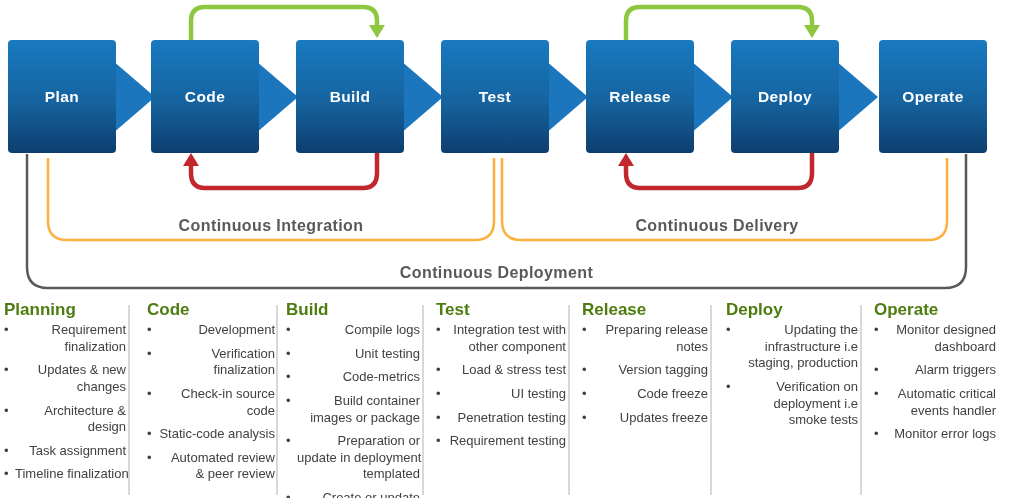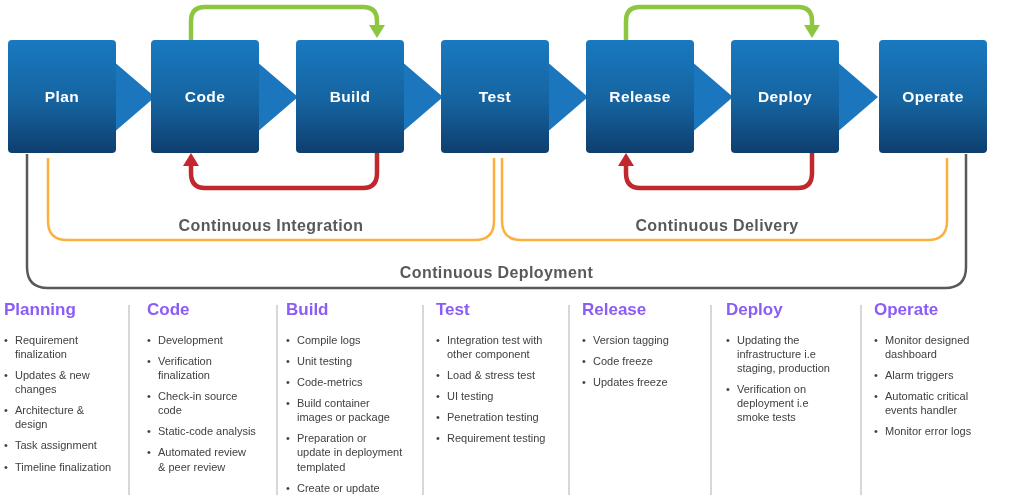--- a/index.html
+++ b/index.html
@@ -26,25 +26,25 @@
 
   .overlay { position:absolute; left:0; top:0; z-index:0; pointer-events:none; }
 
   .loop-label {
     position:absolute; text-align:center; font-weight:bold; font-size:16px;
     color:#58595b; letter-spacing:0.4px; z-index:3;
   }
 
   
   .column { position:absolute; top:300px; }
-  .column-title { font-size:17px; font-weight:bold; color:#8b5cf6; margin-bottom:13px; }
+  .column-title { font-size:17px; font-weight:bold; color:#4d7c0f; margin-bottom:2px; }
   .column ul { list-style:none; }
   .column li {
     position:relative; padding-left:11px; margin-bottom:7px;
-    font-size:11px; line-height:1.28; color:#414042; white-space:pre;
+    font-size:13px; line-height:1.28; color:#414042; white-space:pre;text-align:right;
   }
   .column li::before { content:"\2022"; position:absolute; left:0; top:0; color:#414042; }
 
   .separator {
     position:absolute; top:305px; width:2px; height:190px; background:#d7d8da; z-index:0;
   }
 </style>
 </head>
 <body>
 
@@ -163,20 +163,22 @@
       <li>Load &amp; stress test</li>
       <li>UI testing</li>
       <li>Penetration testing</li>
       <li>Requirement testing</li>
     </ul>
   </div>
 
   <div class="column" style="left:582px; width:126px">
     <div class="column-title">Release</div>
     <ul>
+      <li>Preparing release
+notes</li>
       <li>Version tagging</li>
       <li>Code freeze</li>
       <li>Updates freeze</li>
     </ul>
   </div>
 
   <div class="column" style="left:726px; width:132px">
     <div class="column-title">Deploy</div>
     <ul>
       <li>Updating the

